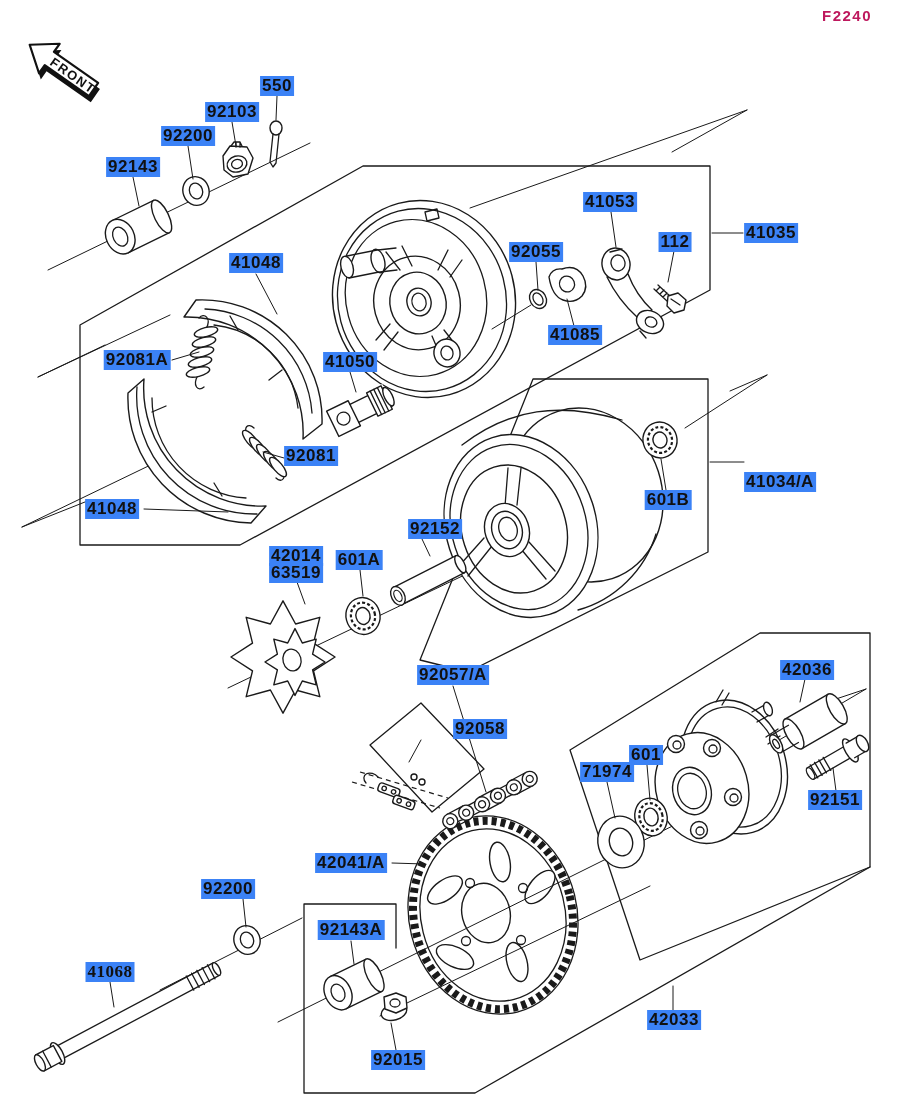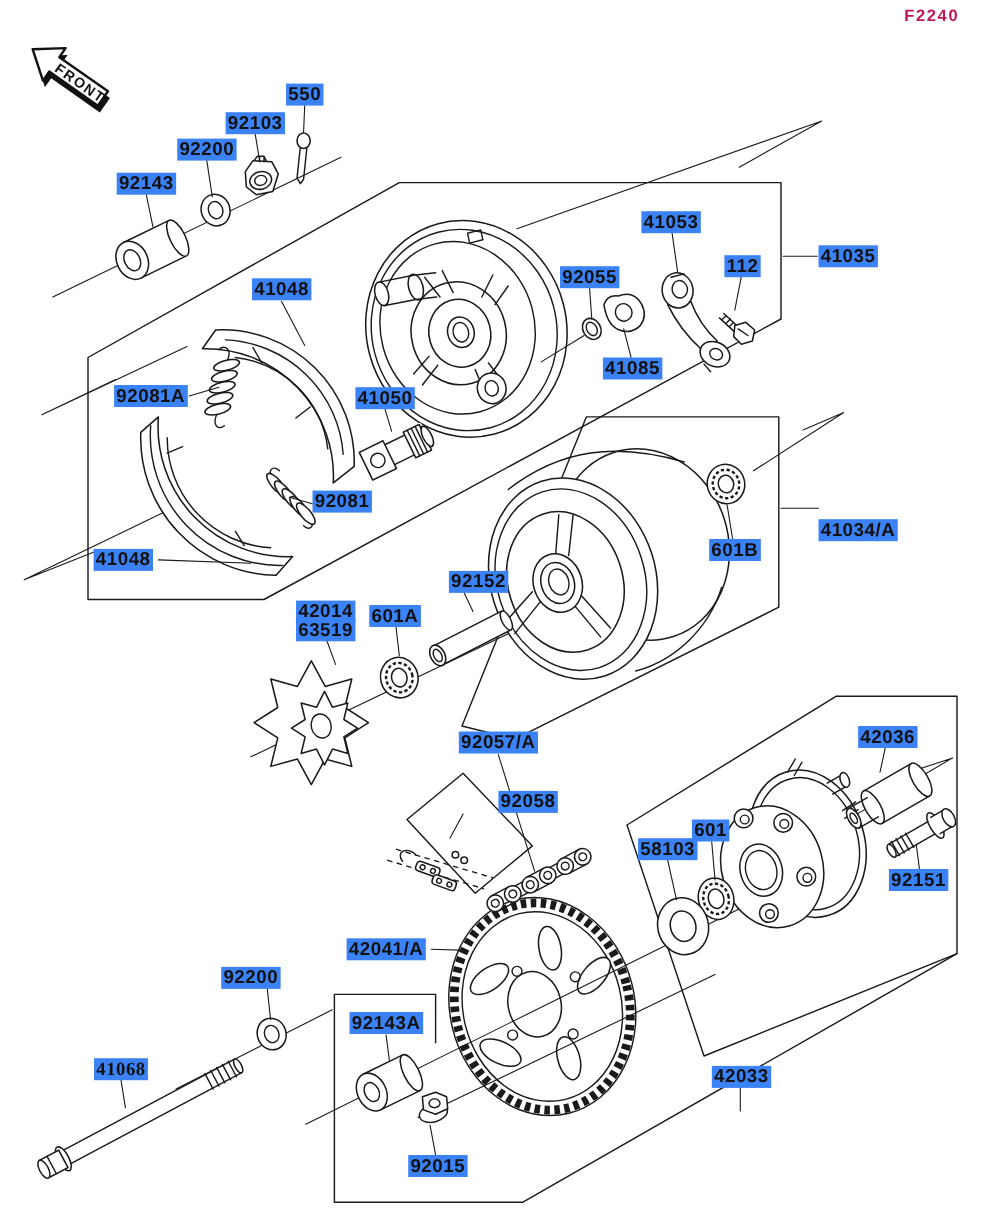--- a/index.html
+++ b/index.html
@@ -377,22 +377,22 @@
 <div class="plabel" style="left:780px;top:482px;">41034/A</div>
 <div class="plabel" style="left:668px;top:500px;">601B</div>
 <div class="plabel" style="left:421px;top:529px;margin-left:14px;">92152</div>
 <div class="plabel" style="left:296px;top:556px;">42014</div>
 <div class="plabel" style="left:296px;top:573px;">63519</div>
 <div class="plabel" style="left:359px;top:560px;">601A</div>
 <div class="plabel" style="left:453px;top:675px;">92057/A</div>
 <div class="plabel" style="left:445px;top:729px;margin-left:35px;">92058</div>
 <div class="plabel" style="left:807px;top:670px;">42036</div>
 <div class="plabel" style="left:646px;top:755px;">601</div>
-<div class="plabel" style="left:607px;top:772px;">58103</div>
+<div class="plabel" style="left:607px;top:772px;">71974</div>
 <div class="plabel" style="left:835px;top:800px;">92151</div>
 <div class="plabel" style="left:351px;top:863px;">42041/A</div>
 <div class="plabel" style="left:228px;top:889px;">92200</div>
 <div class="plabel" style="left:351px;top:930px;">92143A</div>
 <div class="plabel" style="left:110px;top:972px;font-family:Liberation Serif, serif;">41068</div>
 <div class="plabel" style="left:398px;top:1060px;">92015</div>
-<div class="plabel" style="left:674px;top:979px;">42033</div>
+<div class="plabel" style="left:674px;top:1020px;">42033</div>
 
 </div>
 
 </body></html>

